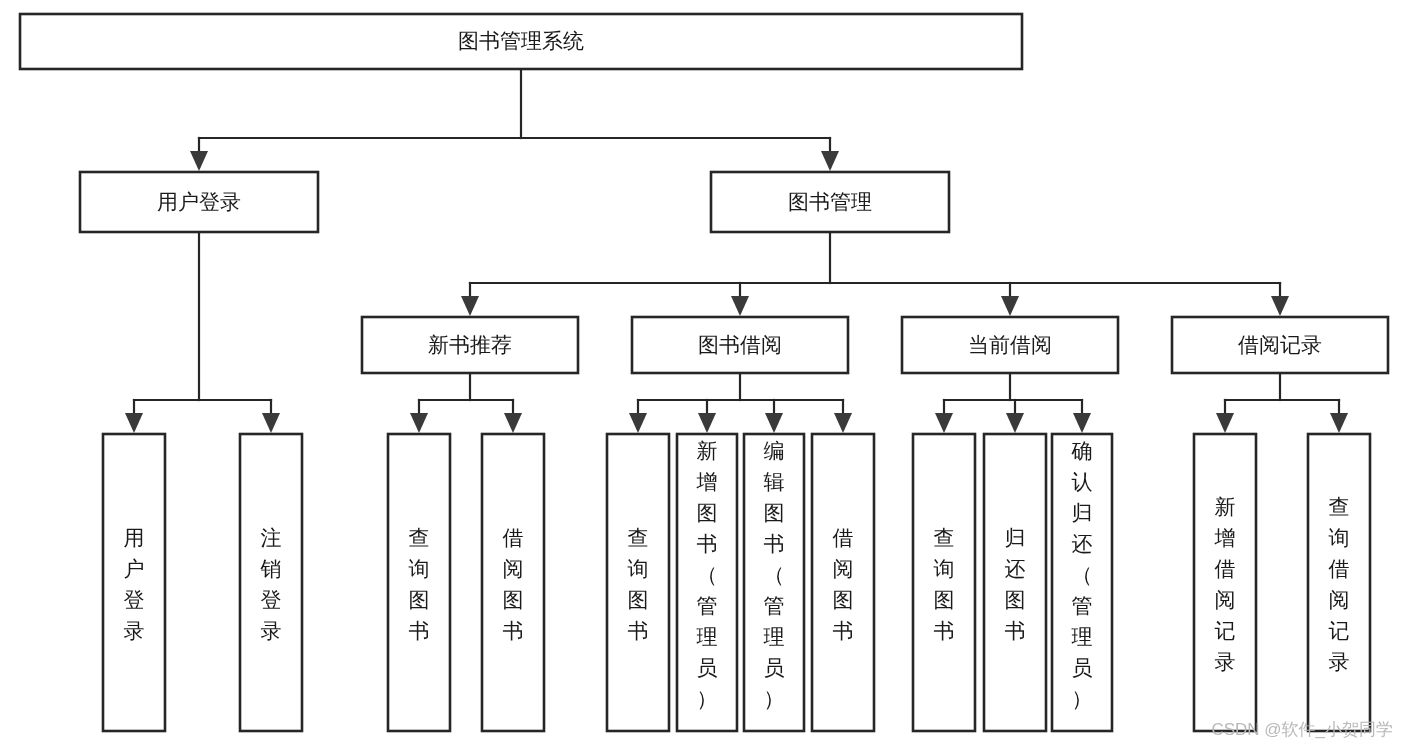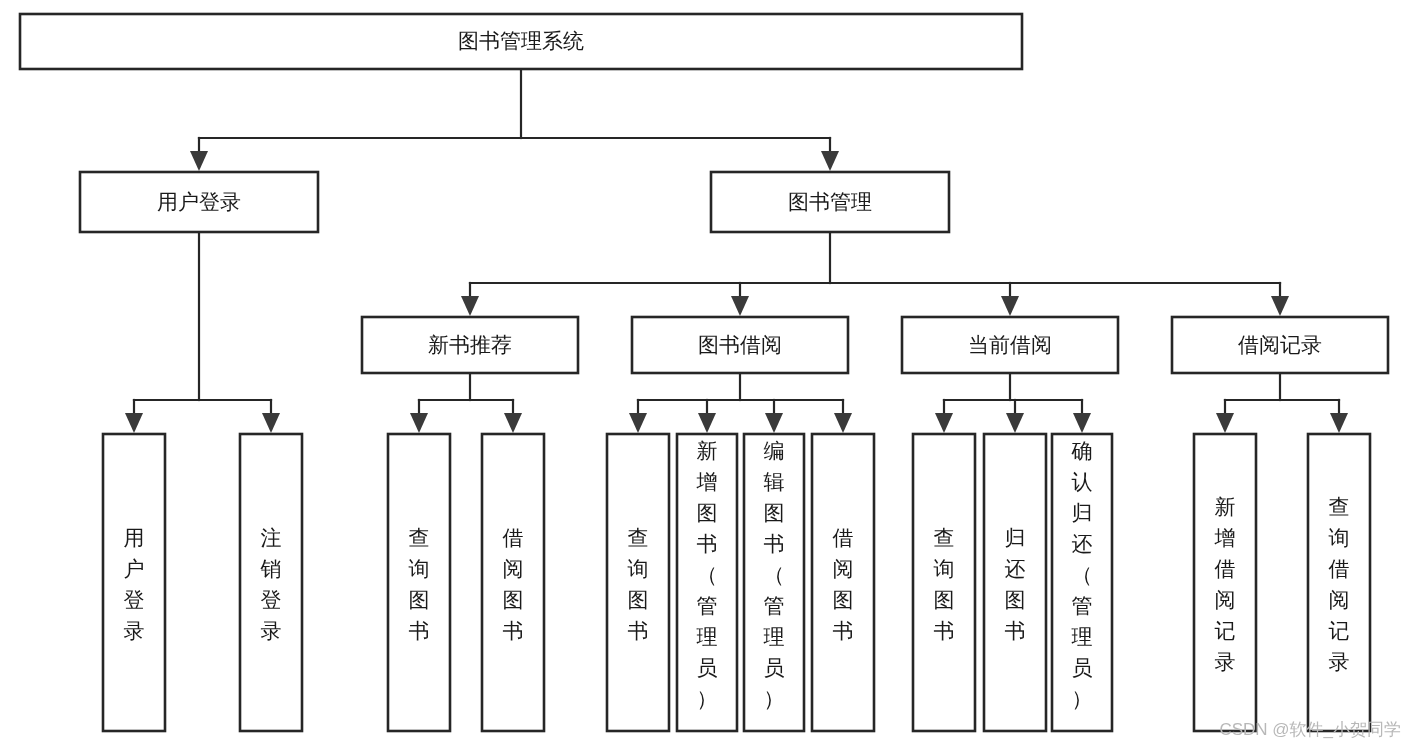--- a/index.html
+++ b/index.html
@@ -44,21 +44,21 @@
   }
   .node-label-h {
     font-family: "Liberation Sans", "DejaVu Sans", sans-serif;
     font-size: 21px;
     fill: #1a1a1a;
     text-anchor: middle;
     dominant-baseline: middle;
   }
   .watermark-text {
     position: absolute;
-    right: 4px;
+    right: 12px;
     bottom: 6px;
     font-family: "Liberation Sans", "DejaVu Sans", sans-serif;
     font-size: 17px;
     color: #b8b8b8;
     white-space: nowrap;
     user-select: none;
   }
 </style>
 </head>
 <body>

